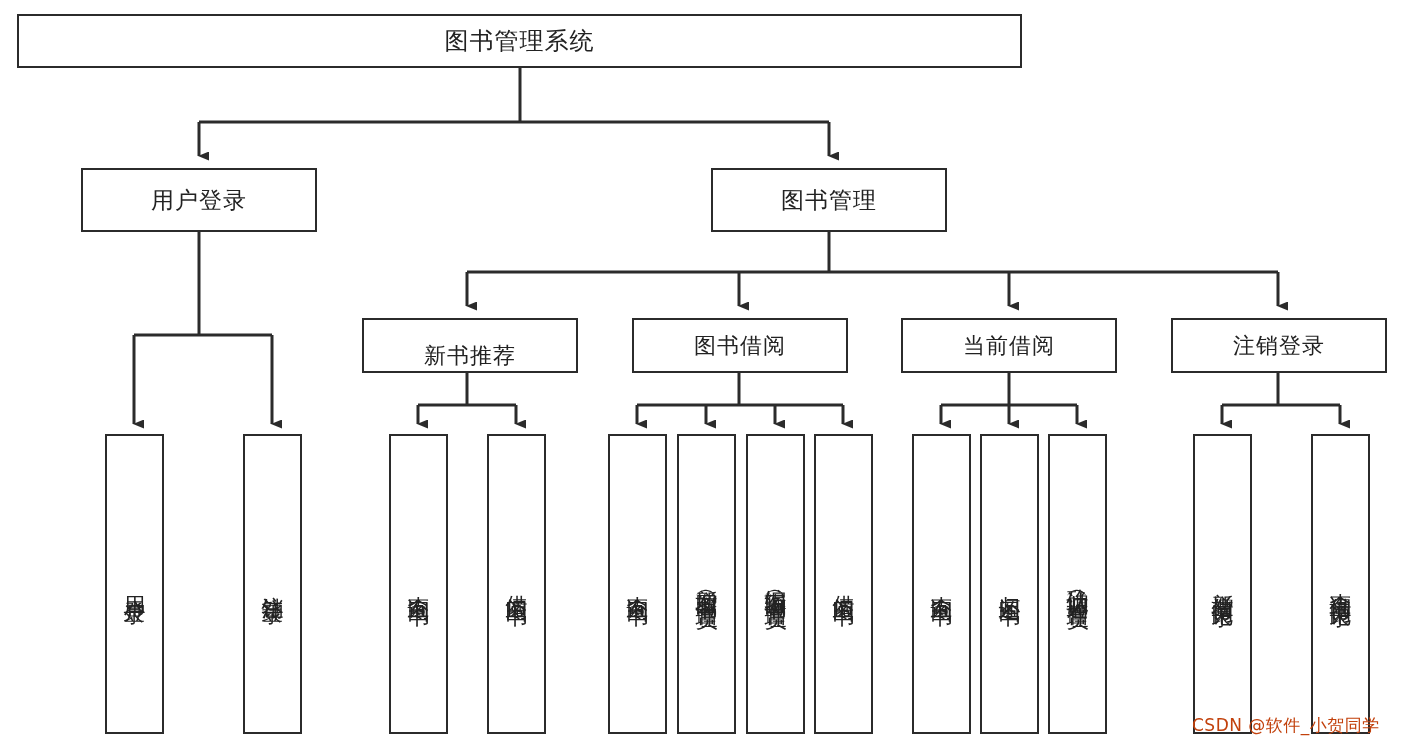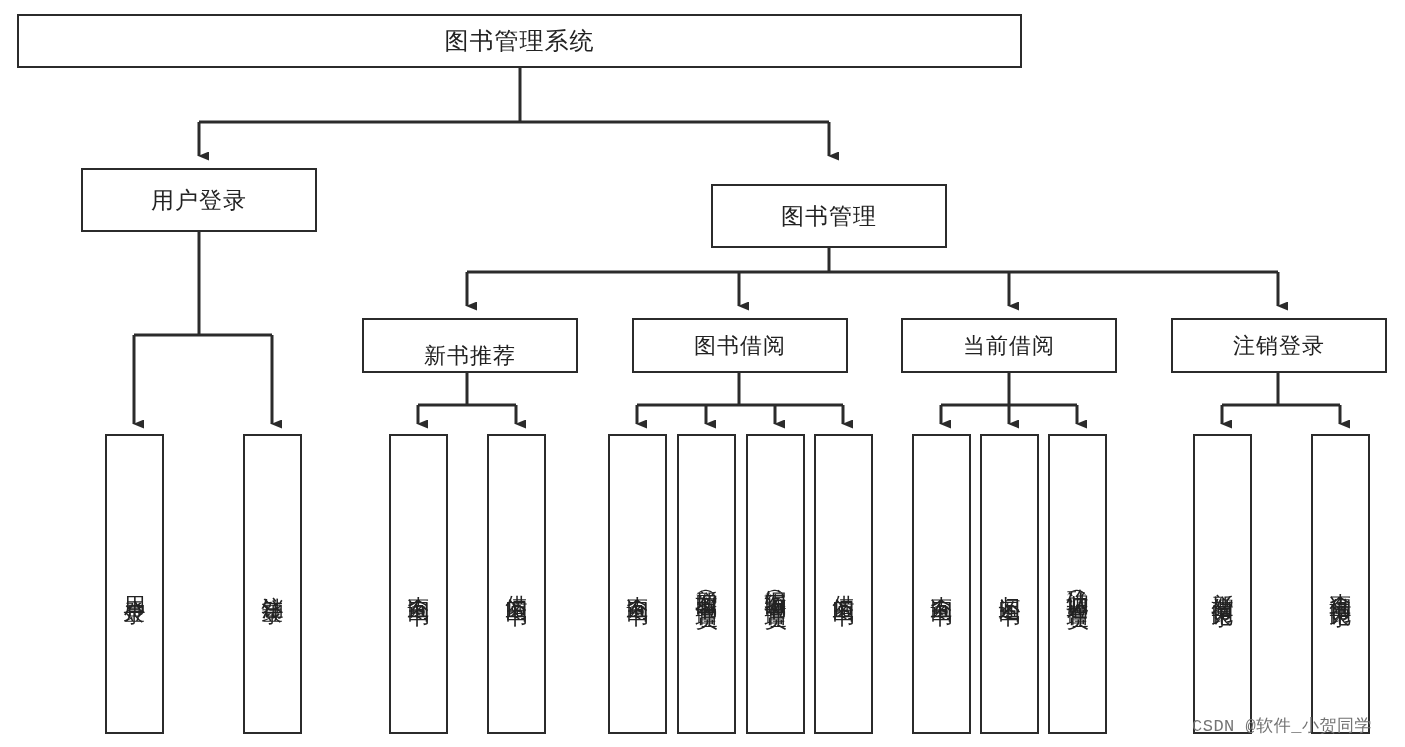--- a/index.html
+++ b/index.html
@@ -57,24 +57,23 @@
     white-space: nowrap;
     display: block;
   }
   .htext {
     white-space: nowrap;
     letter-spacing: 1px;
   }
   .watermark {
     position: absolute;
     font-size: 17px;
-    color: #737373;
+    color: #c2410c;
     white-space: nowrap;
     letter-spacing: 0.5px;
-    font-family: Liberation Mono, monospace;
   }
 </style>
 </head>
 <body>
 
 <div id="canvas">
 
   <svg class="wires" viewBox="0 0 1405 747">
     <defs>
       <marker id="arrow" markerWidth="9" markerHeight="11" refX="4.5" refY="10" orient="auto" markerUnits="userSpaceOnUse">
@@ -125,21 +124,21 @@
     </g>
   </svg>
 
   <div class="node root" style="left:17px; top:14px; width:1005px; height:54px;">
     <span class="htext">图书管理系统</span>
   </div>
 
   <div class="node level2" style="left:81px; top:168px; width:236px; height:64px;">
     <span class="htext">用户登录</span>
   </div>
-  <div class="node level2" style="left:711px; top:184px; width:236px; height:64px;font-family:Liberation Serif, serif;">
+  <div class="node level2" style="left:711px; top:168px; width:236px; height:64px;font-family:Liberation Serif, serif;">
     <span class="htext">图书管理</span>
   </div>
 
   <div class="node level3" style="left:362px; top:318px; width:216px; height:55px;align-items:flex-end;">
     <span class="htext">新书推荐</span>
   </div>
   <div class="node level3" style="left:901px; top:318px; width:216px; height:55px;">
     <span class="htext">当前借阅</span>
   </div>
   <div class="node level3" style="left:632px; top:318px; width:216px; height:55px;">

